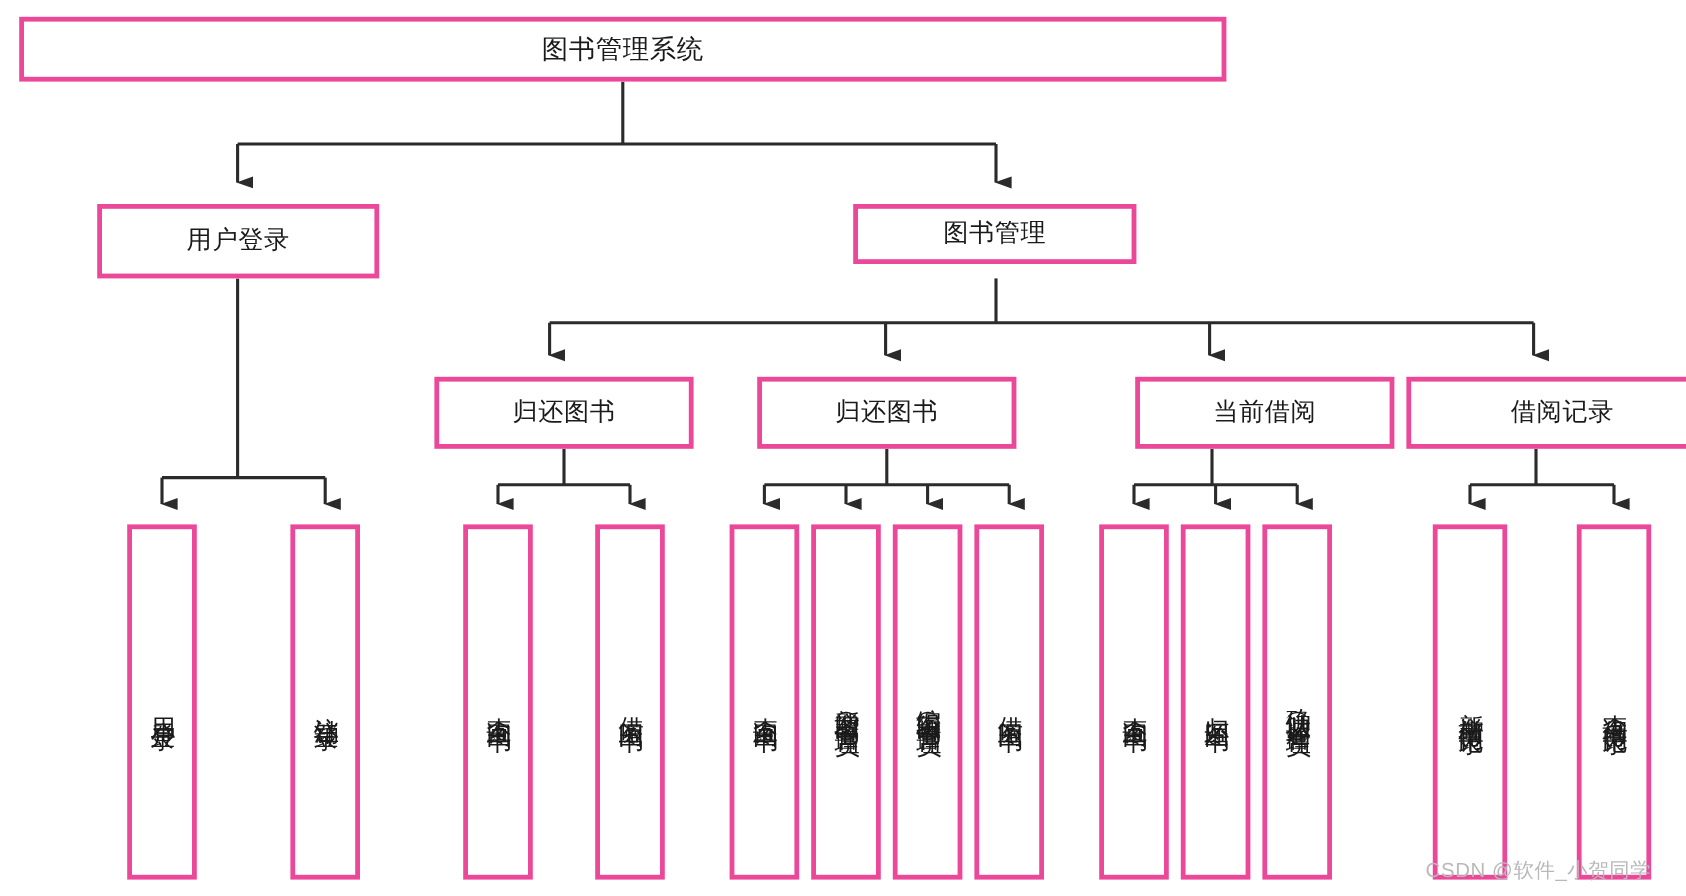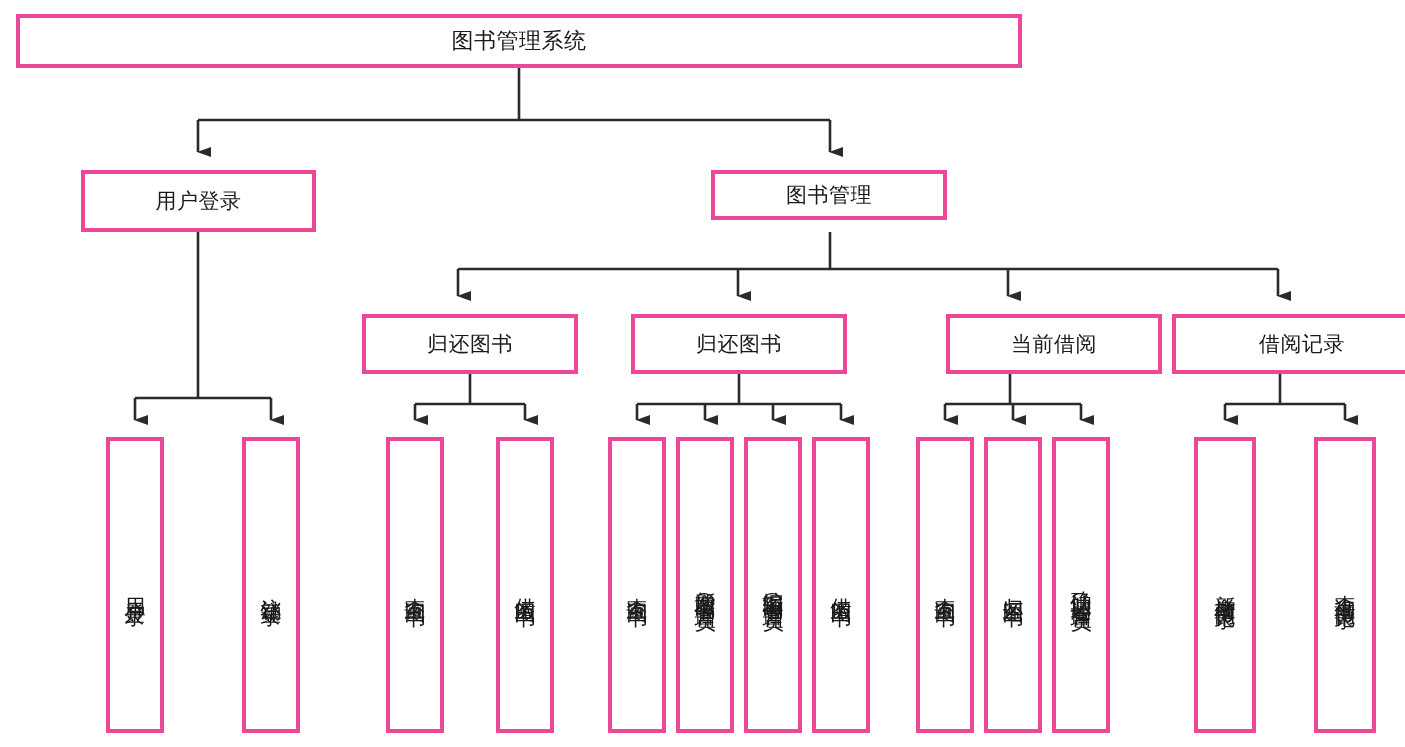--- a/index.html
+++ b/index.html
@@ -206,14 +206,15 @@
   </div>
 
   <div class="node v-node" style="left:1194px; top:437px; width:62px; height:296px;">
     <span class="node-label">新增借阅记录</span>
   </div>
 
   <div class="node v-node" style="left:1314px; top:437px; width:62px; height:296px;">
     <span class="node-label">查询借阅记录</span>
   </div>
 
+  <div class="watermark">CSDN @软件_小贺同学</div>
 
 </div>
 
 </body></html>

